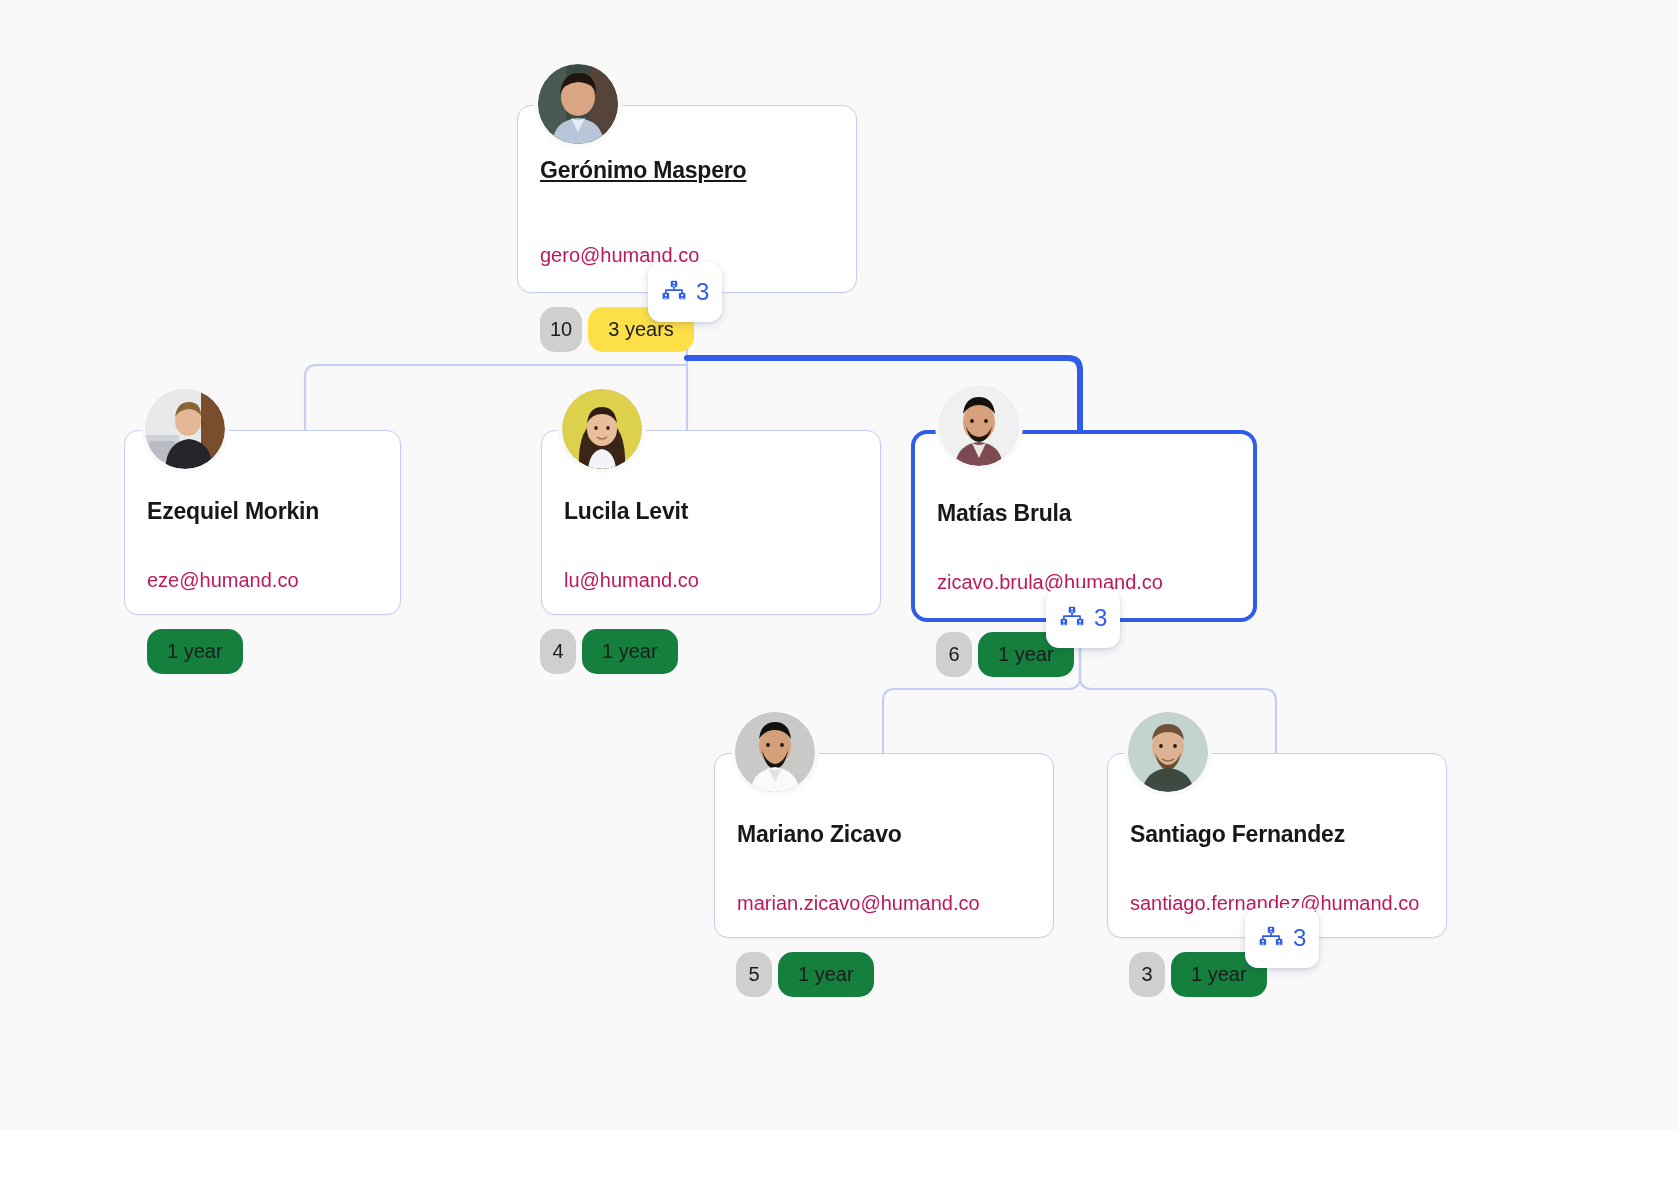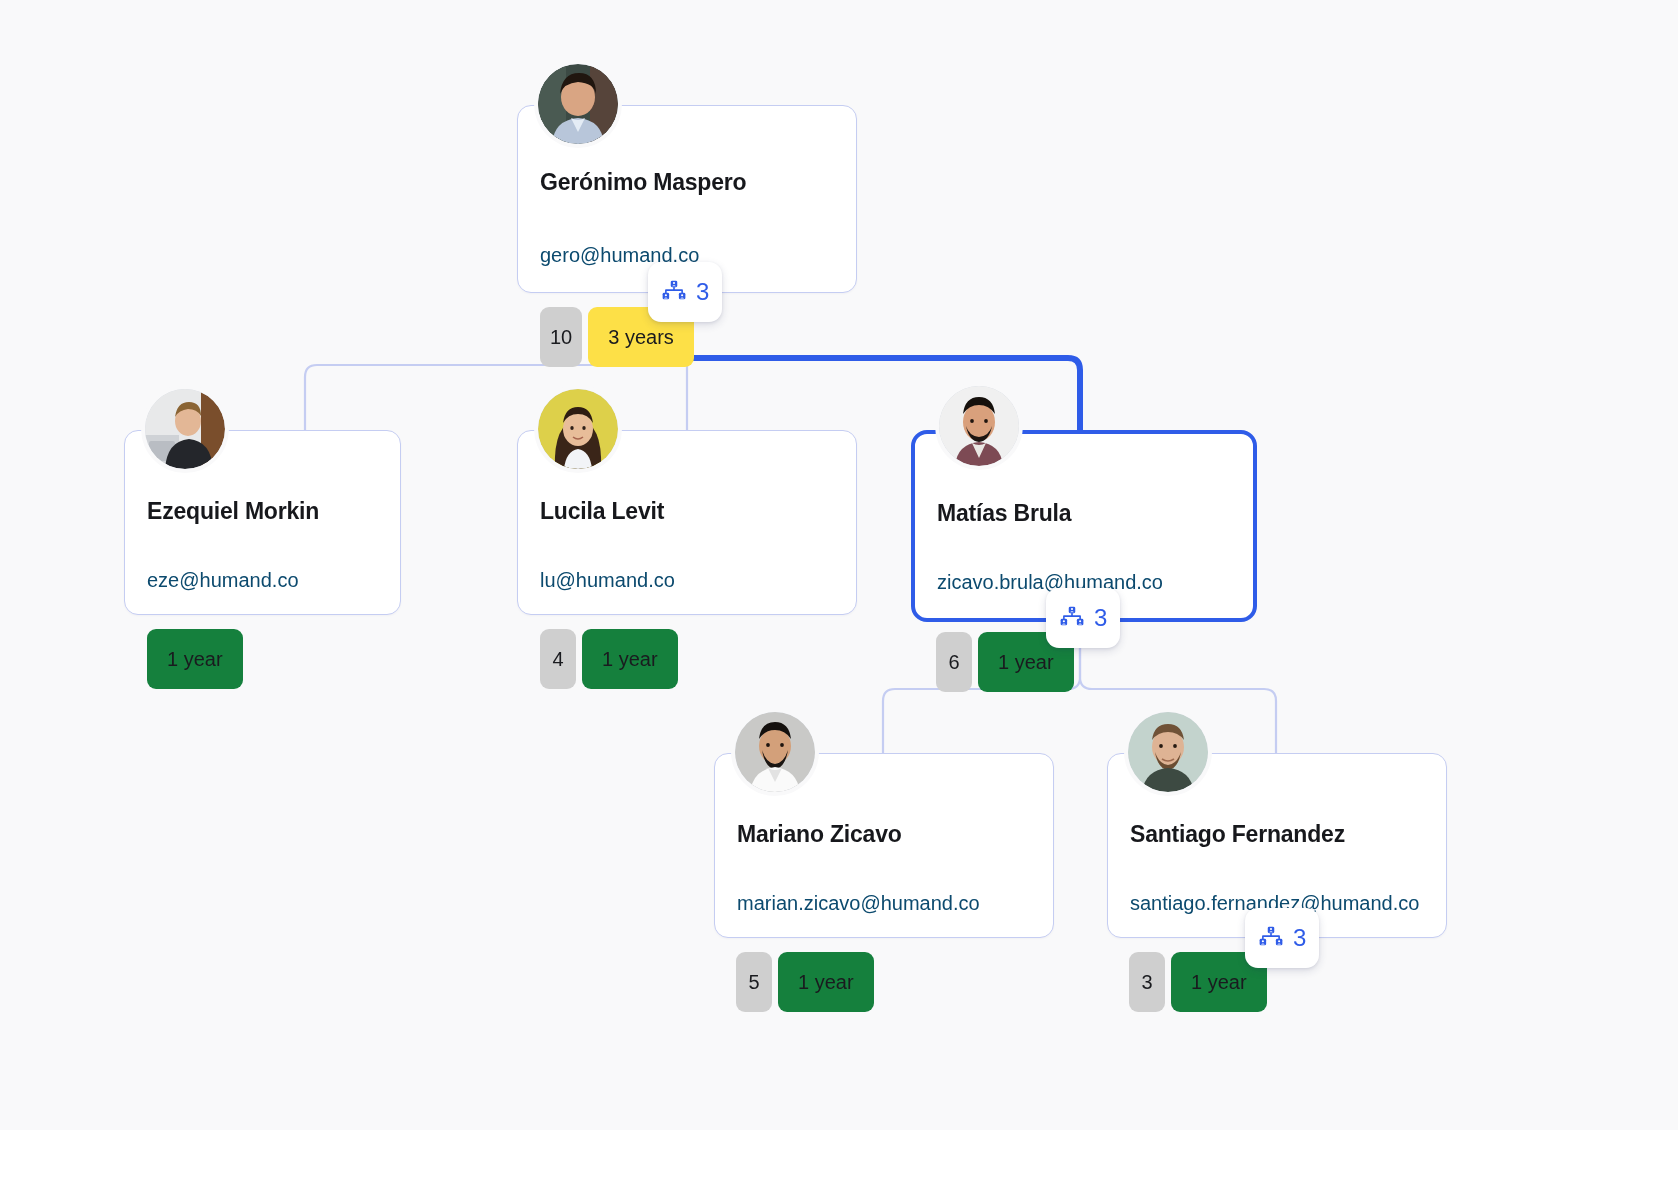--- a/index.html
+++ b/index.html
@@ -69,41 +69,41 @@
     font-size: 23px;
     font-weight: bold;
     color: #17181c;
     letter-spacing: -0.2px;
     white-space: nowrap;
   }
 
   .node-email {
     position: absolute;
     font-size: 20px;
-    color: #0c4a6e;
+    color: #be185d;
     white-space: nowrap;
   }
 
   
   .chips {
     position: absolute;
     display: flex;
     align-items: flex-start;
     gap: 6px;
     z-index: 4;
   }
 
   .chip {
-    border-radius: 9px;
+    border-radius: 15px;
     font-size: 20px;
     color: #1a1b1f;
     display: flex;
     align-items: center;
     justify-content: center;
-    height: 60px;
+    height: 45px;
     padding: 0 14px;
   }
 
   .chip.count {
     background: #cfcfcf;
     min-width: 36px;
     padding: 0 10px;
   }
 
   .chip.tenure-blue {
@@ -171,21 +171,21 @@
           <rect width="80" height="80" fill="#3c4a44"></rect>
           <rect x="0" y="0" width="28" height="80" fill="#4a5a52"></rect>
           <rect x="52" y="0" width="28" height="80" fill="#56443a"></rect>
           <ellipse cx="40" cy="33" rx="17" ry="19" fill="#d9a583"></ellipse>
           <path d="M22 30 Q24 9 41 9 Q58 9 58 30 Q56 19 40 18 Q26 19 22 30 Z" fill="#20160f"></path>
           <path d="M14 80 Q16 56 40 54 Q64 56 66 80 Z" fill="#b8c6da"></path>
           <path d="M33 54 L40 68 L47 54 Q40 58 33 54 Z" fill="#e4ecf5"></path>
         </g>
       </svg>
     </div>
-    <div class="node-name" style="left:23px; top:64px;">Gerónimo Maspero</div>
+    <div class="node-name" style="left:23px; top:52px;text-decoration:underline;">Gerónimo Maspero</div>
     <div class="node-email" style="left:23px; top:139px;">gero@humand.co</div>
   </div>
 
   <div class="chips" style="left:540px; top:307px;">
     <div class="chip count">10</div>
     <div class="chip tenure-pink">3 years</div>
   </div>
 
   <div class="subtree-badge" style="left:648px; top:262px;">
     <span>
@@ -226,21 +226,21 @@
       </svg>
     </div>
     <div class="node-name" style="left:23px; top:68px;">Ezequiel Morkin</div>
     <div class="node-email" style="left:23px; top:139px;">eze@humand.co</div>
   </div>
 
   <div class="chips" style="left:147px; top:629px;">
     <div class="chip tenure-blue">1 year</div>
   </div>
 
-  <div class="node" style="left:517px; top:430px; width:340px; height:185px;">
+  <div class="node" style="left:541px; top:430px; width:340px; height:185px;">
     <div class="card"></div>
     <div class="avatar" style="left:21px; top:-41px;">
       <svg viewBox="0 0 80 80" xmlns="http://www.w3.org/2000/svg">
         <defs>
             <clipPath id="cl">
               <circle cx="40" cy="40" r="40"></circle>
             </clipPath>
           </defs>
         <g clip-path="url(#cl)">
           <rect width="80" height="80" fill="#ddd04a"></rect>

